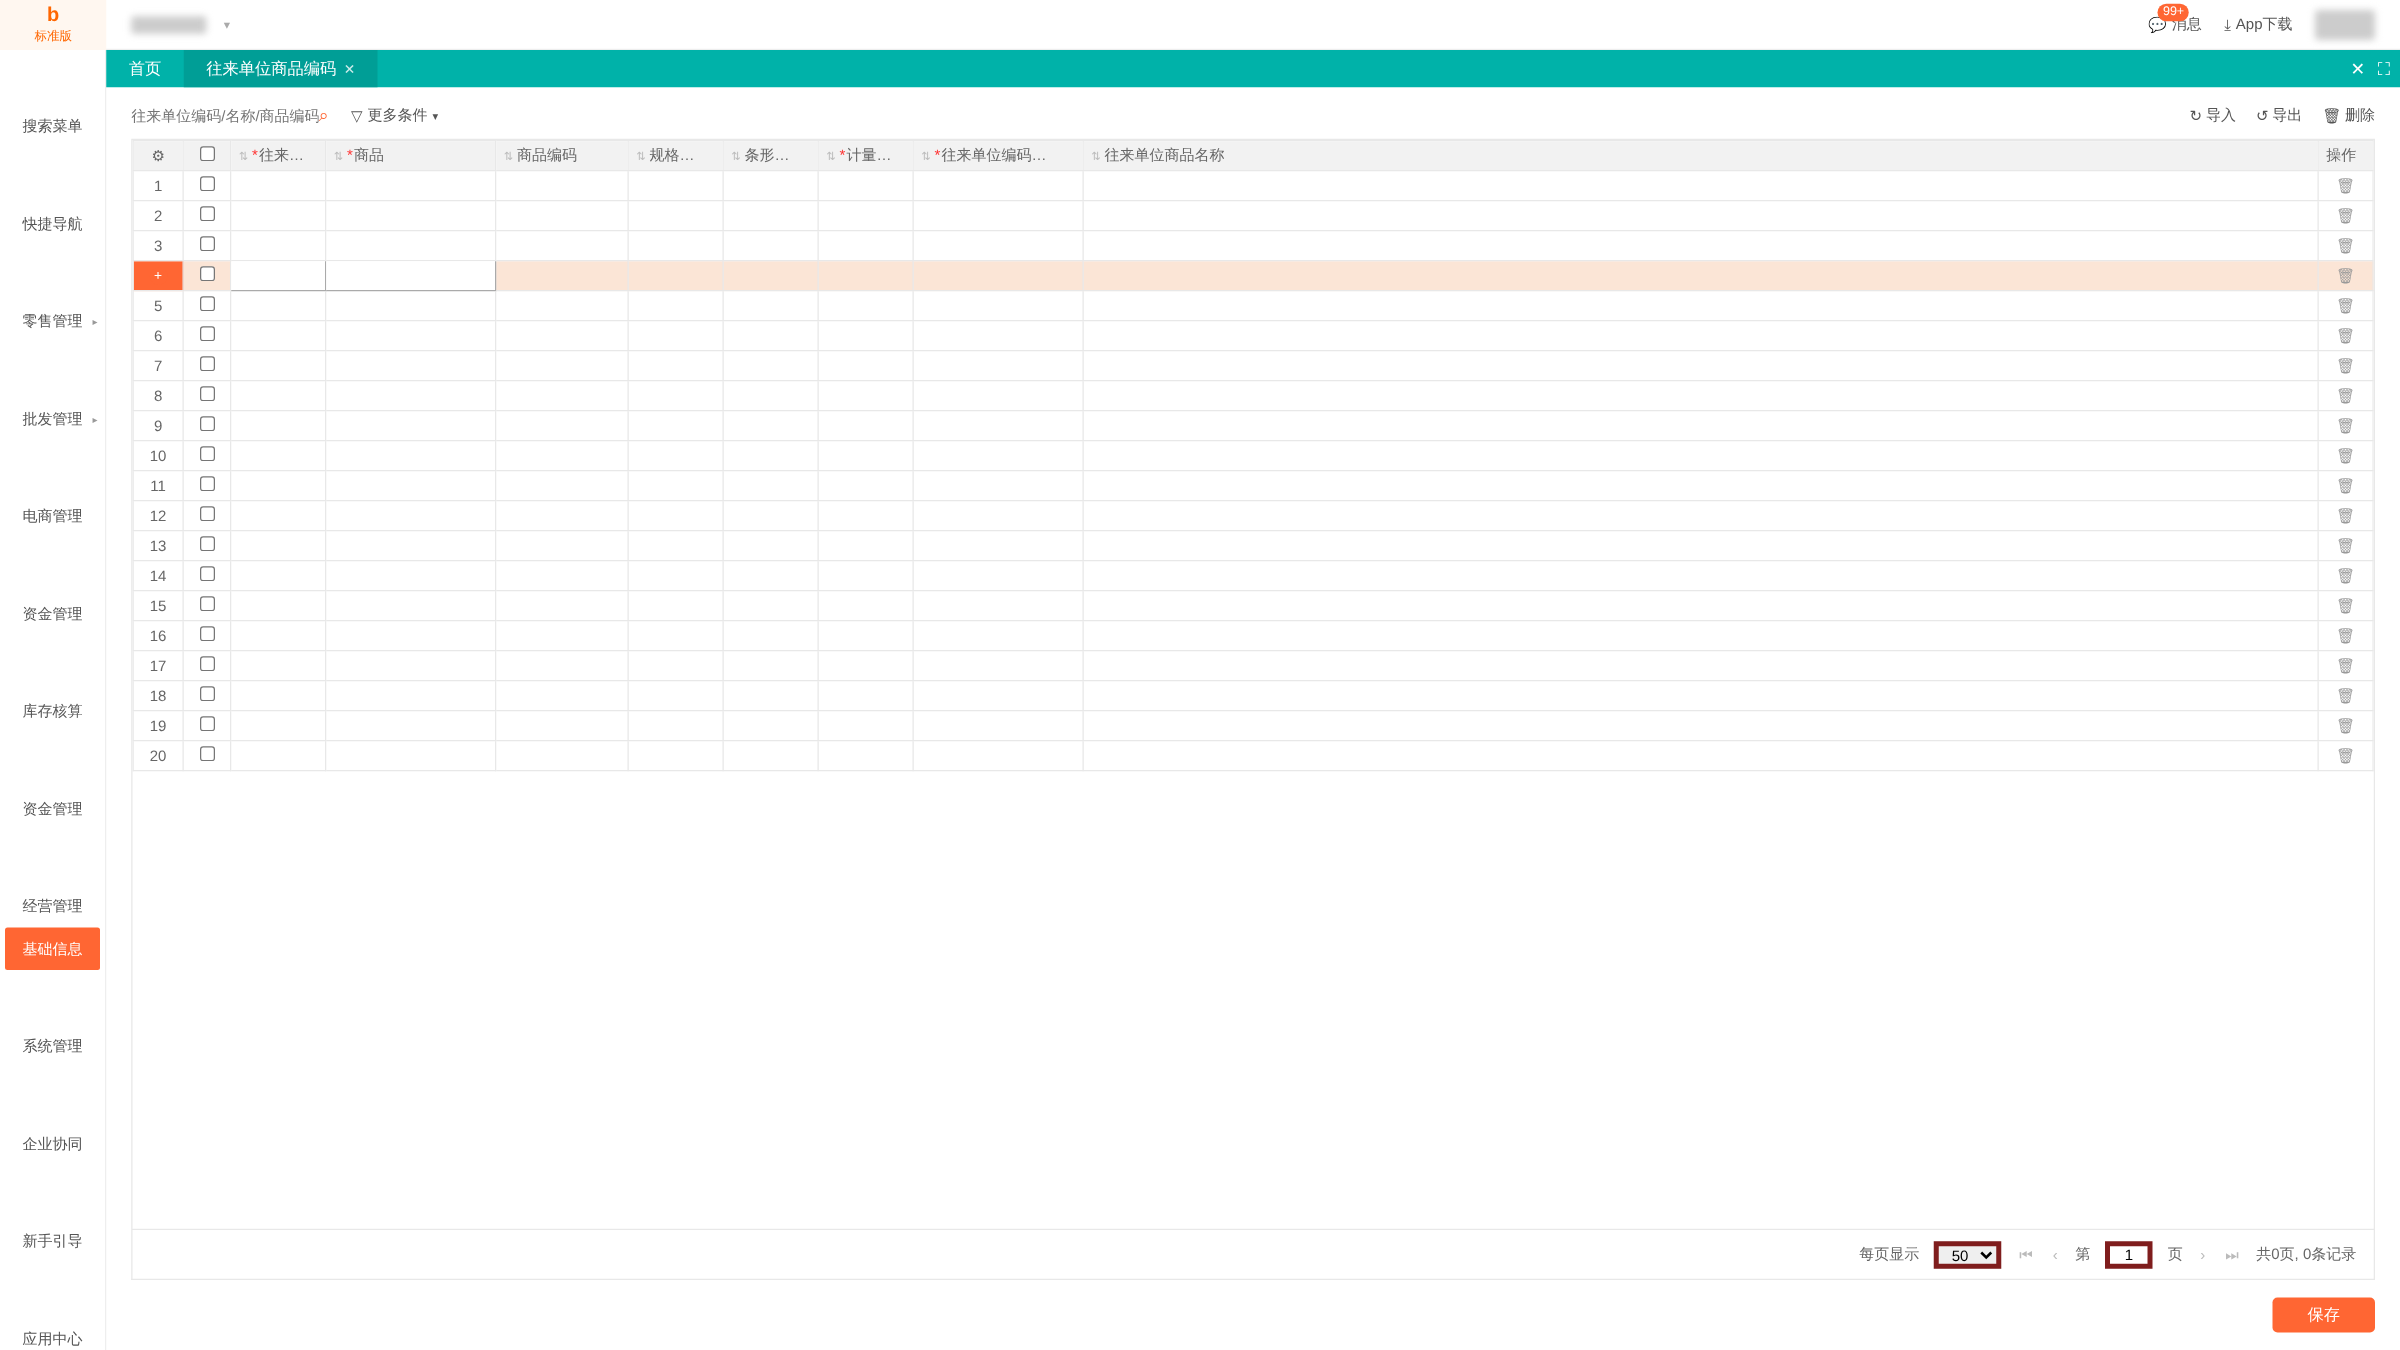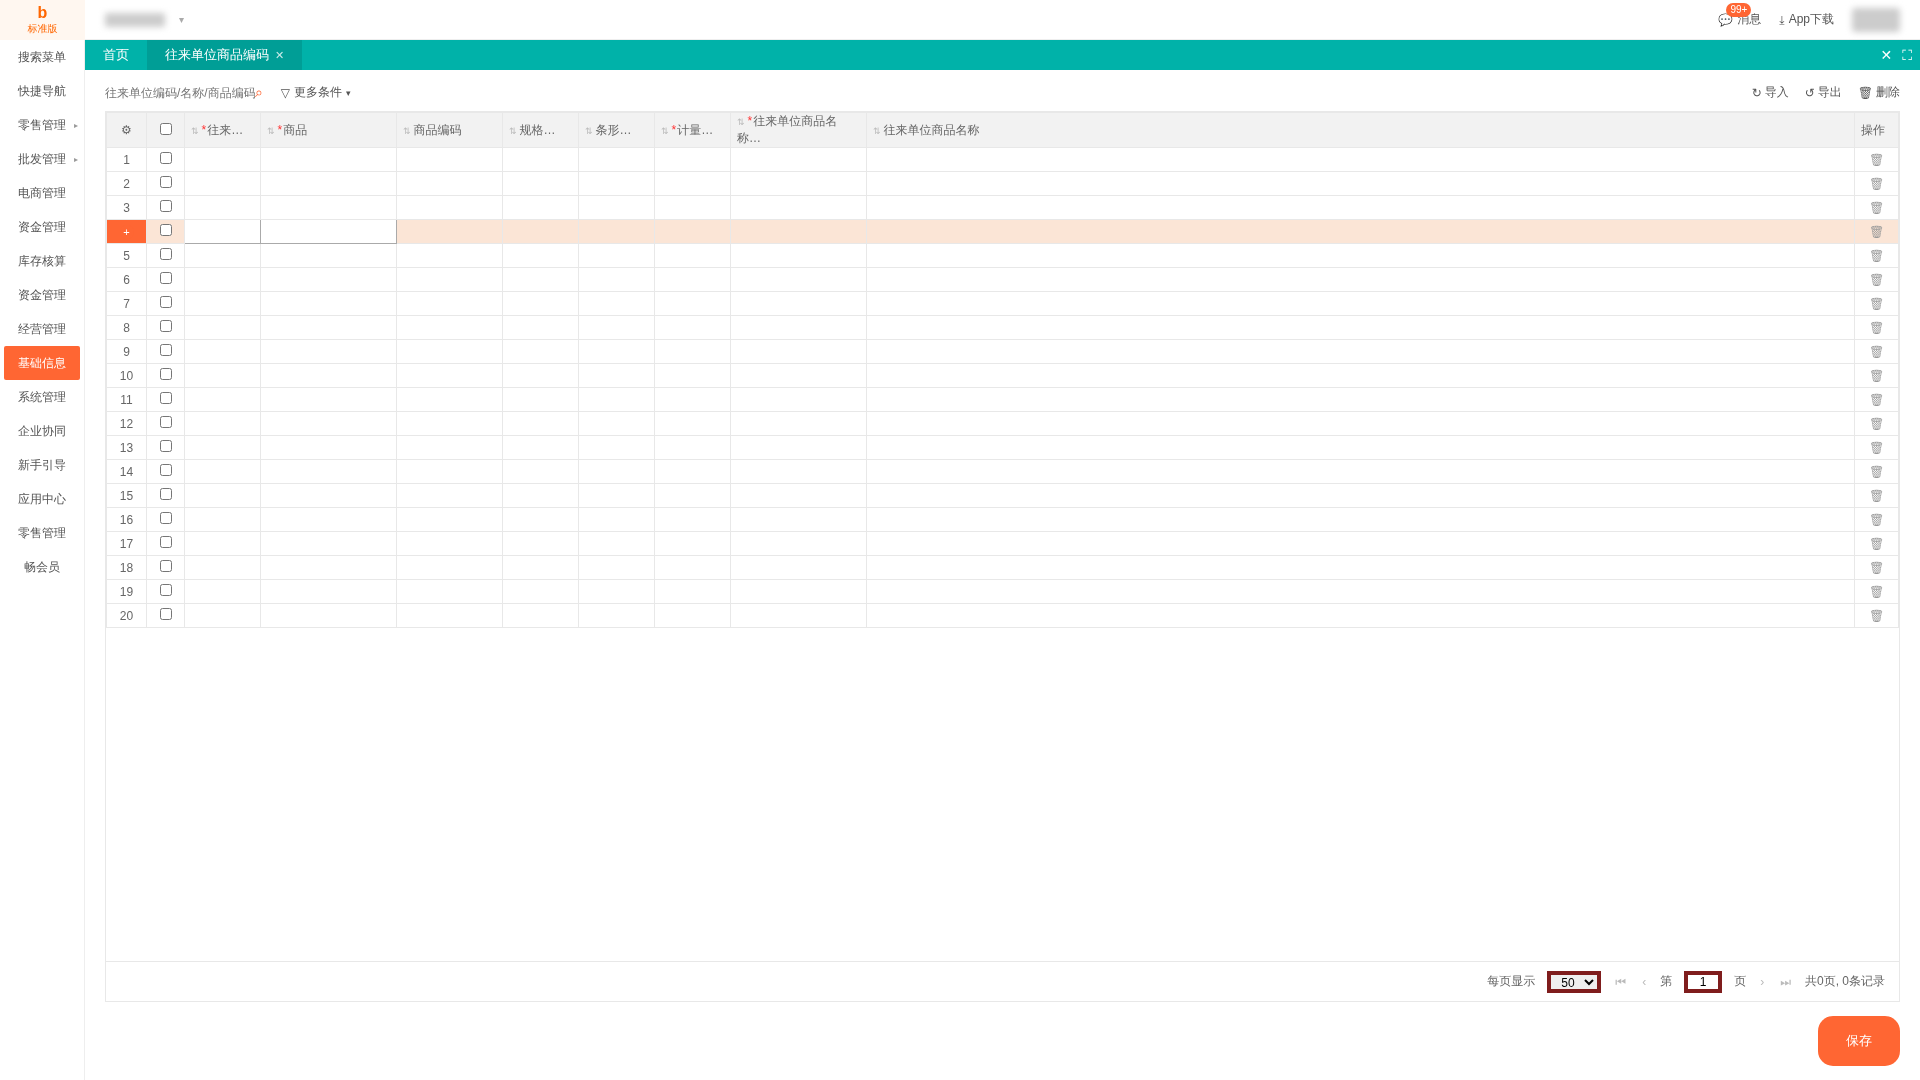--- a/index.html
+++ b/index.html
@@ -21,21 +21,21 @@
 
 .tab-bar { height: 30px; background: #00b2a9; display: flex; align-items: stretch; position: relative; margin-left: 85px; }
 .tab { padding: 0 18px; color: #fff; display: flex; align-items: center; gap: 6px; cursor: pointer; font-size: 13px; text-align: center; }
 .tab.active { background: #009e96; }
 .tab .tab-x { font-size: 11px; opacity: .8; }
 .tab-bar-right { position: absolute; right: 8px; top: 0; height: 100%; display: flex; align-items: center; gap: 10px; color: #fff; }
 .tab-bar-right span { cursor: pointer; font-size: 14px; }
 
 
 .sidebar { position: absolute; left: 0; top: 40px; bottom: 0; width: 85px; background: #fff; border-right: 1px solid #eee; }
-.sidebar-item { height: 34px; display: flex; align-items: center; justify-content: center; font-size: 12px; color: #555; cursor: pointer; position: relative; }
+.sidebar-item { height: 34px; display: flex; align-items: center; justify-content: center; font-size: 12px; color: #555; cursor: pointer; position: relative; margin-top: 44px; }
 .sidebar-item.active { background: #f63; color: #fff; border-radius: 2px; margin: 0 4px; }
 .sidebar-item .exp { position: absolute; right: 6px; font-size: 8px; color: #999; }
 
 
 .main { position: absolute; left: 85px; right: 0; top: 70px; bottom: 0; padding: 14px 20px; display: flex; flex-direction: column; }
 .toolbar { display: flex; align-items: center; justify-content: space-between; margin-bottom: 10px; }
 .tb-left { display: flex; align-items: center; gap: 18px; }
 .search-box { display: flex; align-items: center; color: #bbb; }
 .search-box input { border: none; outline: none; width: 150px; font-size: 12px; }
 .search-box .sicon { color: #f63; font-size: 14px; }
@@ -72,21 +72,21 @@
 input[type=checkbox] { width: 12px; height: 12px; }
 
 
 .pager { height: 40px; border: 1px solid #e8e8e8; border-top: none; display: flex; align-items: center; justify-content: flex-end; gap: 12px; padding: 0 14px; color: #666; }
 .pager select, .pager input { border: 4px solid #7f1d1d; height: 22px; padding: 0 6px; font-size: 12px; }
 .pager input { width: 38px; text-align: center; }
 .pg-btn { color: #bbb; cursor: pointer; font-size: 12px; padding: 0 2px; }
 
 
 .footer { display: flex; justify-content: flex-end; padding: 14px 0 0; }
-.save-btn { background: #f63; color: #fff; border: none; padding: 16px 28px; border-radius: 15px; font-size: 13px; cursor: pointer; }
+.save-btn { background: #f63; color: #fff; border: none; padding: 5px 28px; border-radius: 4px; font-size: 13px; cursor: pointer; }
 
 .icon { display: inline-block; }
 </style>
 </head>
 <body>
 
 <div class="top-header">
   <div class="top-left">
     <div class="logo-box">
       <span class="logo-img">b</span>
@@ -191,21 +191,21 @@
       <thead>
         <tr>
           <th style="text-align:center;"><span>⚙</span></th>
           <th class="chk"><input type="checkbox" style=""></th>
           <th><span class="sort">⇅</span><span class="req">*</span><span>往来…</span></th>
           <th><span class="sort">⇅</span><span class="req">*</span><span>商品</span></th>
           <th><span class="sort">⇅</span><span>商品编码</span></th>
           <th><span class="sort">⇅</span><span>规格…</span></th>
           <th><span class="sort">⇅</span><span>条形…</span></th>
           <th><span class="sort">⇅</span><span class="req">*</span><span>计量…</span></th>
-          <th><span class="sort">⇅</span><span class="req">*</span><span>往来单位商品名称…</span></th>
+          <th><span class="sort">⇅</span><span class="req">*</span><span>往来单位编码…</span></th>
           <th><span class="sort">⇅</span><span>往来单位商品名称</span></th>
           <th><span>操作</span></th>
         </tr>
       </thead>
       <tbody id="grid-body">
           <tr>
             <td class="rownum">1</td>
             <td class="chk"><input type="checkbox" style=""></td>
             <td></td>
             <td></td>

